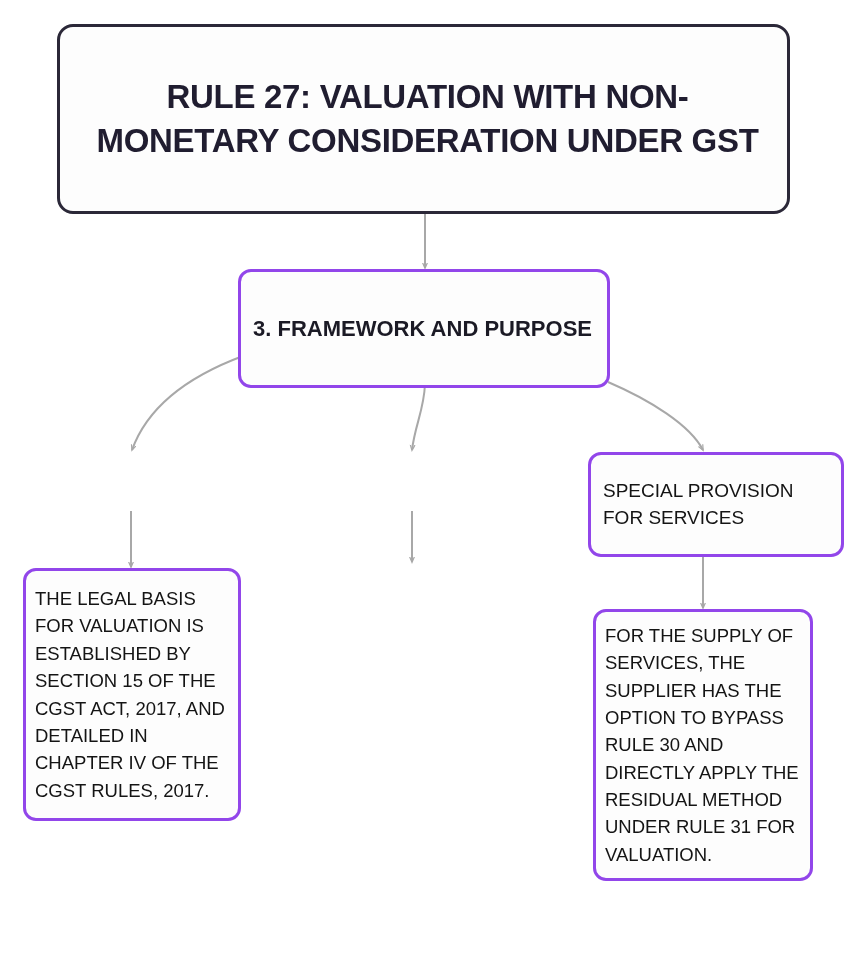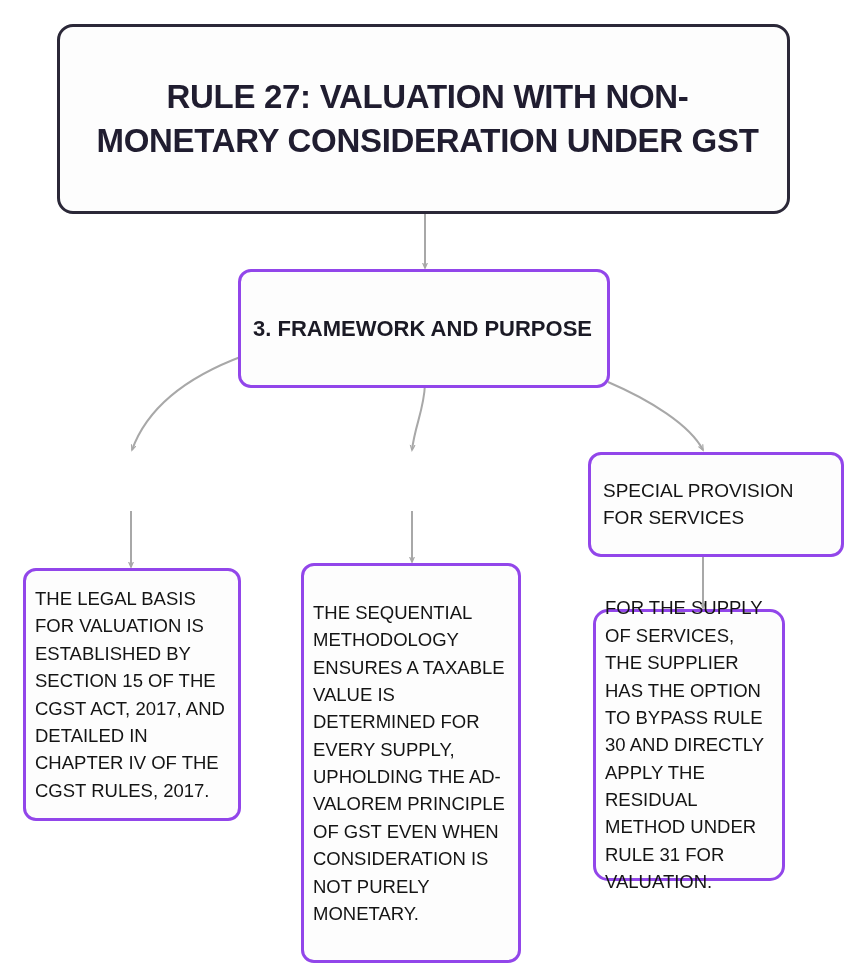--- a/index.html
+++ b/index.html
@@ -125,25 +125,22 @@
   <div class="node node-branch node-heading" style="left:238px; top:269px; width:372px; height:119px;">
     <div class="node-text">3. FRAMEWORK AND PURPOSE</div>
   </div>
 
 
   <div class="node node-branch node-leaf" style="left:23px; top:568px; width:218px; height:253px;">
     <div class="node-text">THE LEGAL BASIS FOR VALUATION IS ESTABLISHED BY SECTION 15 OF THE CGST ACT, 2017, AND DETAILED IN CHAPTER IV OF THE CGST RULES, 2017.</div>
   </div>
 
 
-  <div class="node node-branch node-leaf" style="left:301px; top:563px; width:220px; height:400px;">
-    <div class="node-text">THE SEQUENTIAL METHODOLOGY ENSURES A TAXABLE VALUE IS DETERMINED FOR EVERY SUPPLY, UPHOLDING THE AD-VALOREM PRINCIPLE OF GST EVEN WHEN CONSIDERATION IS NOT PURELY MONETARY.</div>
-  </div>
 
   <div class="node node-branch node-label align-left" style="left:575px; top:452px; width:256px; height:105px;margin-left:13px;">
     <div class="node-text">SPECIAL PROVISION FOR SERVICES</div>
   </div>
 
-  <div class="node node-branch node-leaf" style="left:593px; top:609px; width:192px; height:272px;border-radius:15px;">
+  <div class="node node-branch node-leaf" style="left:593px; top:609px; width:220px; height:272px;">
     <div class="node-text">FOR THE SUPPLY OF SERVICES, THE SUPPLIER HAS THE OPTION TO BYPASS RULE 30 AND DIRECTLY APPLY THE RESIDUAL METHOD UNDER RULE 31 FOR VALUATION.</div>
   </div>
 
 </div>
 
 </body></html>

